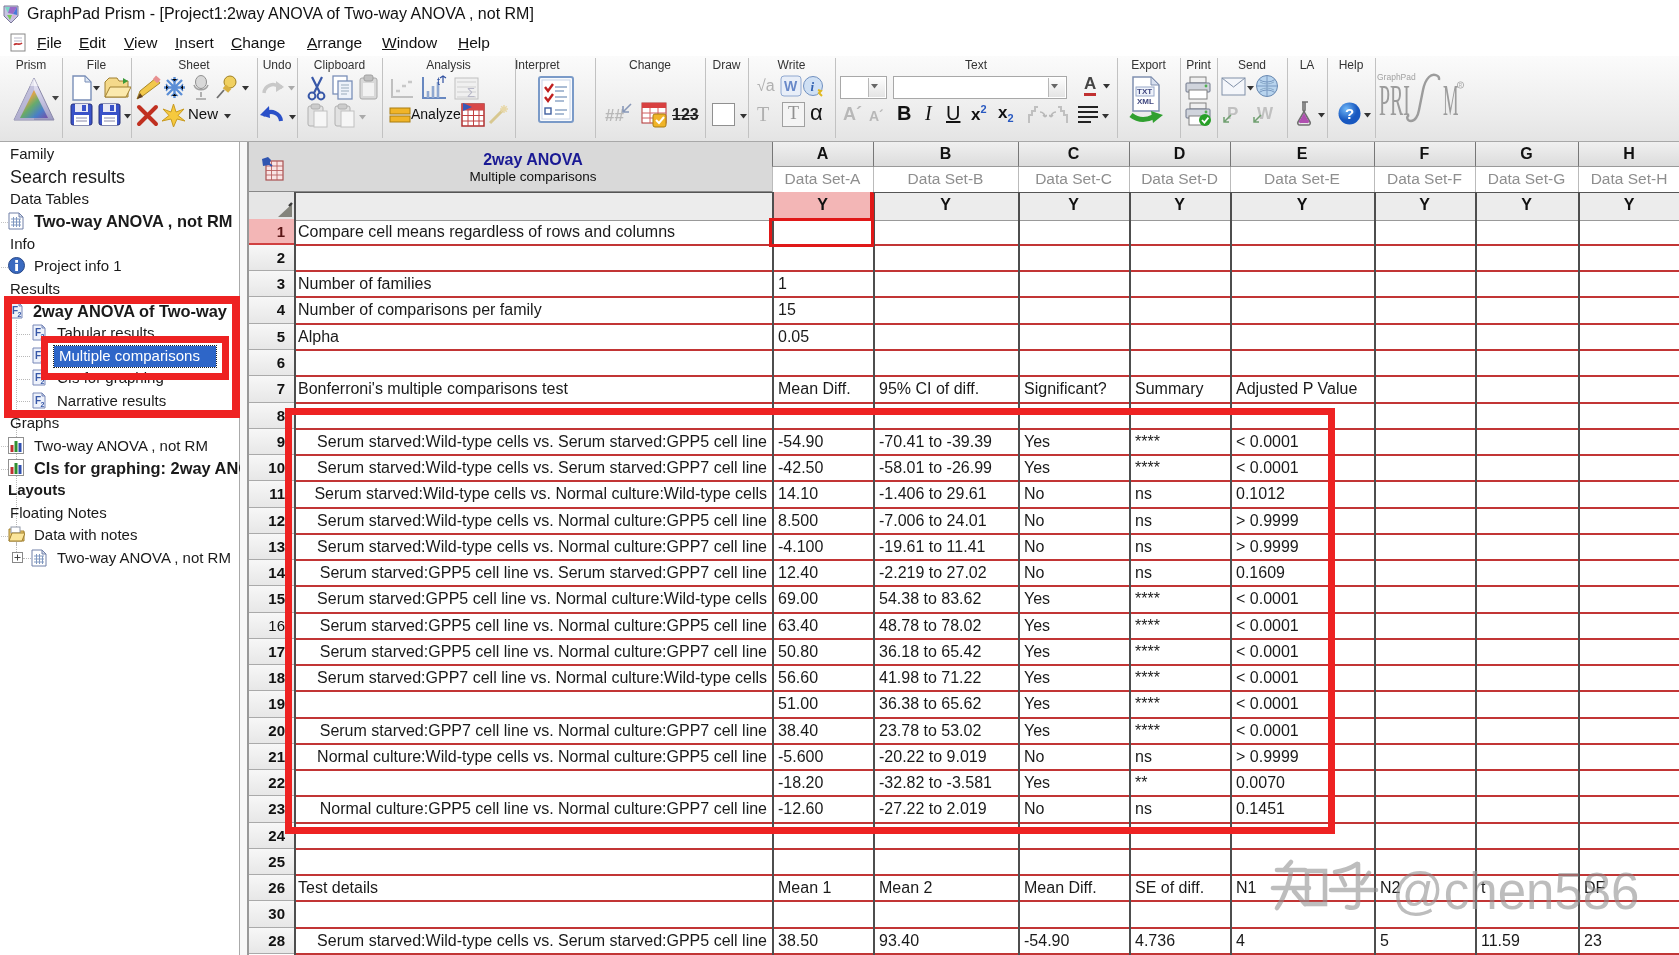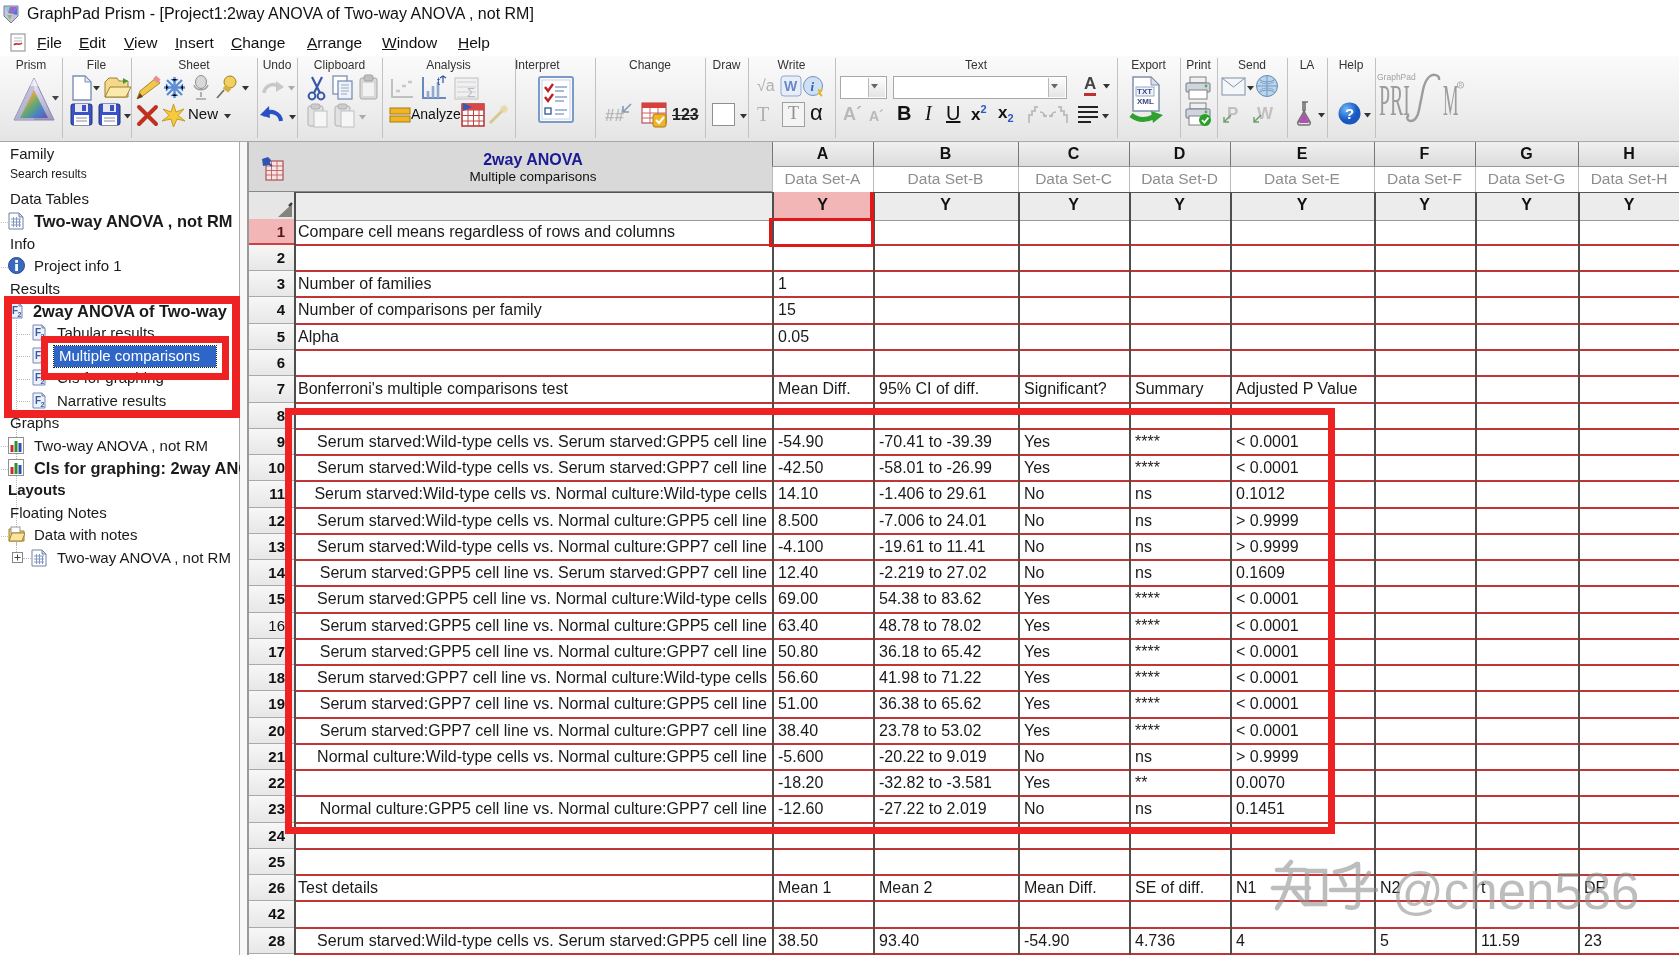--- a/index.html
+++ b/index.html
@@ -386,21 +386,21 @@
 <div class="ab" style="left:17px;top:236.5px;width:13px;height:1px;border-top:1px dotted #b8b8b8"></div>
 <div class="ab" style="left:17px;top:259px;width:13px;height:1px;border-top:1px dotted #b8b8b8"></div>
 <div class="ab" style="left:1px;top:79.5px;width:7px;height:1px;border-top:1px dotted #c4c4c4"></div>
 <div class="ab" style="left:1px;top:124.5px;width:7px;height:1px;border-top:1px dotted #c4c4c4"></div>
 <div class="ab" style="left:1px;top:304px;width:7px;height:1px;border-top:1px dotted #c4c4c4"></div>
 <div class="ab" style="left:1px;top:326.5px;width:7px;height:1px;border-top:1px dotted #c4c4c4"></div>
 <div class="ab" style="left:1px;top:394px;width:7px;height:1px;border-top:1px dotted #c4c4c4"></div>
 <div class="ab" style="left:16px;top:400px;width:1px;height:16px;border-left:1px dotted #b8b8b8"></div>
 <div class="ab" style="left:23px;top:416px;width:8px;height:1px;border-top:1px dotted #b8b8b8"></div>
 <div class="tx" style="left:10px;top:3.0px;font-size:15px;font-weight:normal;color:#1a1a1a">Family</div>
-<div class="tx" style="left:10px;top:25.43px;font-size:12px;font-weight:normal;color:#1a1a1a">Search results</div>
+<div class="tx" style="left:10px;top:25.43px;font-size:18px;font-weight:normal;color:#1a1a1a">Search results</div>
 <div class="tx" style="left:10px;top:47.86px;font-size:15px;font-weight:normal;color:#1a1a1a">Data Tables</div>
 <svg class="ab" style="left:8px;top:70.28999999999999px" width="16" height="18" viewBox="0 0 16 18">
         <path d="M1 1 h10 l4 4 v12 h-14 z" fill="#fff" stroke="#7080a8"></path>
         <path d="M11 1 l4 4 h-4 z" fill="#d8e0f0" stroke="#7080a8"></path>
         <path d="M3 7 h10 M3 10 h10 M3 13 h10 M5.5 5 v10 M8.5 5 v10 M11.5 7 v8" stroke="#8098c0" stroke-width="1"></path>
       </svg>
 <div class="tx" style="left:34px;top:70.28999999999999px;font-size:16.4px;font-weight:bold;max-width:206px;overflow:hidden;color:#1a1a1a">Two-way ANOVA , not RM</div>
 <div class="tx" style="left:10px;top:92.72px;font-size:15px;font-weight:normal;color:#1a1a1a">Info</div>
 <svg class="ab" style="left:8px;top:115.15px" width="17" height="17" viewBox="0 0 17 17">
         <circle cx="8.5" cy="8.5" r="8" fill="#3a6ac0" stroke="#284888"></circle>
@@ -659,21 +659,20 @@
 <div class="ab" style="left:45px;top:548.38px;width:1386px;height:2px;background:#c23535"></div>
 <div class="tx" style="left:45px;top:527.12px;width:473px;text-align:right;font-size:16px">Serum starved:GPP7 cell line vs. Normal culture:Wild-type cells</div>
 <div class="tx" style="left:529px;top:527.12px;font-size:16px">56.60</div>
 <div class="tx" style="left:630px;top:527.12px;font-size:16px">41.98 to 71.22</div>
 <div class="tx" style="left:775px;top:527.12px;font-size:16px">Yes</div>
 <div class="tx" style="left:886px;top:527.12px;font-size:16px">****</div>
 <div class="tx" style="left:987px;top:527.12px;font-size:16px">&lt; 0.0001</div>
 <div class="ab" style="left:0;top:549.38px;width:45px;height:26.26px;background:linear-gradient(#f7f7f7,#e7e7e7);border-bottom:1px solid #aaa"></div>
 <div class="tx" style="left:0;top:553.38px;width:36px;text-align:right;font-size:15px;font-weight:bold;color:#111">19</div>
 <div class="ab" style="left:45px;top:574.64px;width:1386px;height:2px;background:#c23535"></div>
-<div class="tx" style="left:45px;top:553.38px;width:473px;text-align:right;font-size:16px">Serum starved:GPP7 cell line vs. Normal culture:GPP5 cell line</div>
 <div class="tx" style="left:529px;top:553.38px;font-size:16px">51.00</div>
 <div class="tx" style="left:630px;top:553.38px;font-size:16px">36.38 to 65.62</div>
 <div class="tx" style="left:775px;top:553.38px;font-size:16px">Yes</div>
 <div class="tx" style="left:886px;top:553.38px;font-size:16px">****</div>
 <div class="tx" style="left:987px;top:553.38px;font-size:16px">&lt; 0.0001</div>
 <div class="ab" style="left:0;top:575.64px;width:45px;height:26.26px;background:linear-gradient(#f7f7f7,#e7e7e7);border-bottom:1px solid #aaa"></div>
 <div class="tx" style="left:0;top:579.64px;width:36px;text-align:right;font-size:15px;font-weight:bold;color:#111">20</div>
 <div class="ab" style="left:45px;top:600.90px;width:1386px;height:2px;background:#c23535"></div>
 <div class="tx" style="left:45px;top:579.64px;width:473px;text-align:right;font-size:16px">Serum starved:GPP7 cell line vs. Normal culture:GPP7 cell line</div>
 <div class="tx" style="left:529px;top:579.64px;font-size:16px">38.40</div>
@@ -719,21 +718,21 @@
 <div class="tx" style="left:49px;top:737.20px;font-size:16px">Test details</div>
 <div class="tx" style="left:529px;top:737.20px;font-size:16px">Mean 1</div>
 <div class="tx" style="left:630px;top:737.20px;font-size:16px">Mean 2</div>
 <div class="tx" style="left:775px;top:737.20px;font-size:16px">Mean Diff.</div>
 <div class="tx" style="left:886px;top:737.20px;font-size:16px">SE of diff.</div>
 <div class="tx" style="left:987px;top:737.20px;font-size:16px">N1</div>
 <div class="tx" style="left:1131px;top:737.20px;font-size:16px">N2</div>
 <div class="tx" style="left:1232px;top:737.20px;font-size:16px">t</div>
 <div class="tx" style="left:1335px;top:737.20px;font-size:16px">DF</div>
 <div class="ab" style="left:0;top:759.46px;width:45px;height:26.26px;background:linear-gradient(#f7f7f7,#e7e7e7);border-bottom:1px solid #aaa"></div>
-<div class="tx" style="left:0;top:763.46px;width:36px;text-align:right;font-size:15px;font-weight:bold;color:#111">42</div>
+<div class="tx" style="left:0;top:763.46px;width:36px;text-align:right;font-size:15px;font-weight:bold;color:#111">30</div>
 <div class="ab" style="left:45px;top:784.72px;width:1386px;height:2px;background:#c23535"></div>
 <div class="ab" style="left:0;top:785.72px;width:45px;height:26.26px;background:linear-gradient(#f7f7f7,#e7e7e7);border-bottom:1px solid #aaa"></div>
 <div class="tx" style="left:0;top:789.72px;width:36px;text-align:right;font-size:15px;font-weight:bold;color:#111">28</div>
 <div class="ab" style="left:45px;top:810.98px;width:1386px;height:2px;background:#c23535"></div>
 <div class="tx" style="left:45px;top:789.72px;width:473px;text-align:right;font-size:16px">Serum starved:Wild-type cells vs. Serum starved:GPP5 cell line</div>
 <div class="tx" style="left:529px;top:789.72px;font-size:16px">38.50</div>
 <div class="tx" style="left:630px;top:789.72px;font-size:16px">93.40</div>
 <div class="tx" style="left:775px;top:789.72px;font-size:16px">-54.90</div>
 <div class="tx" style="left:886px;top:789.72px;font-size:16px">4.736</div>
 <div class="tx" style="left:987px;top:789.72px;font-size:16px">4</div>

